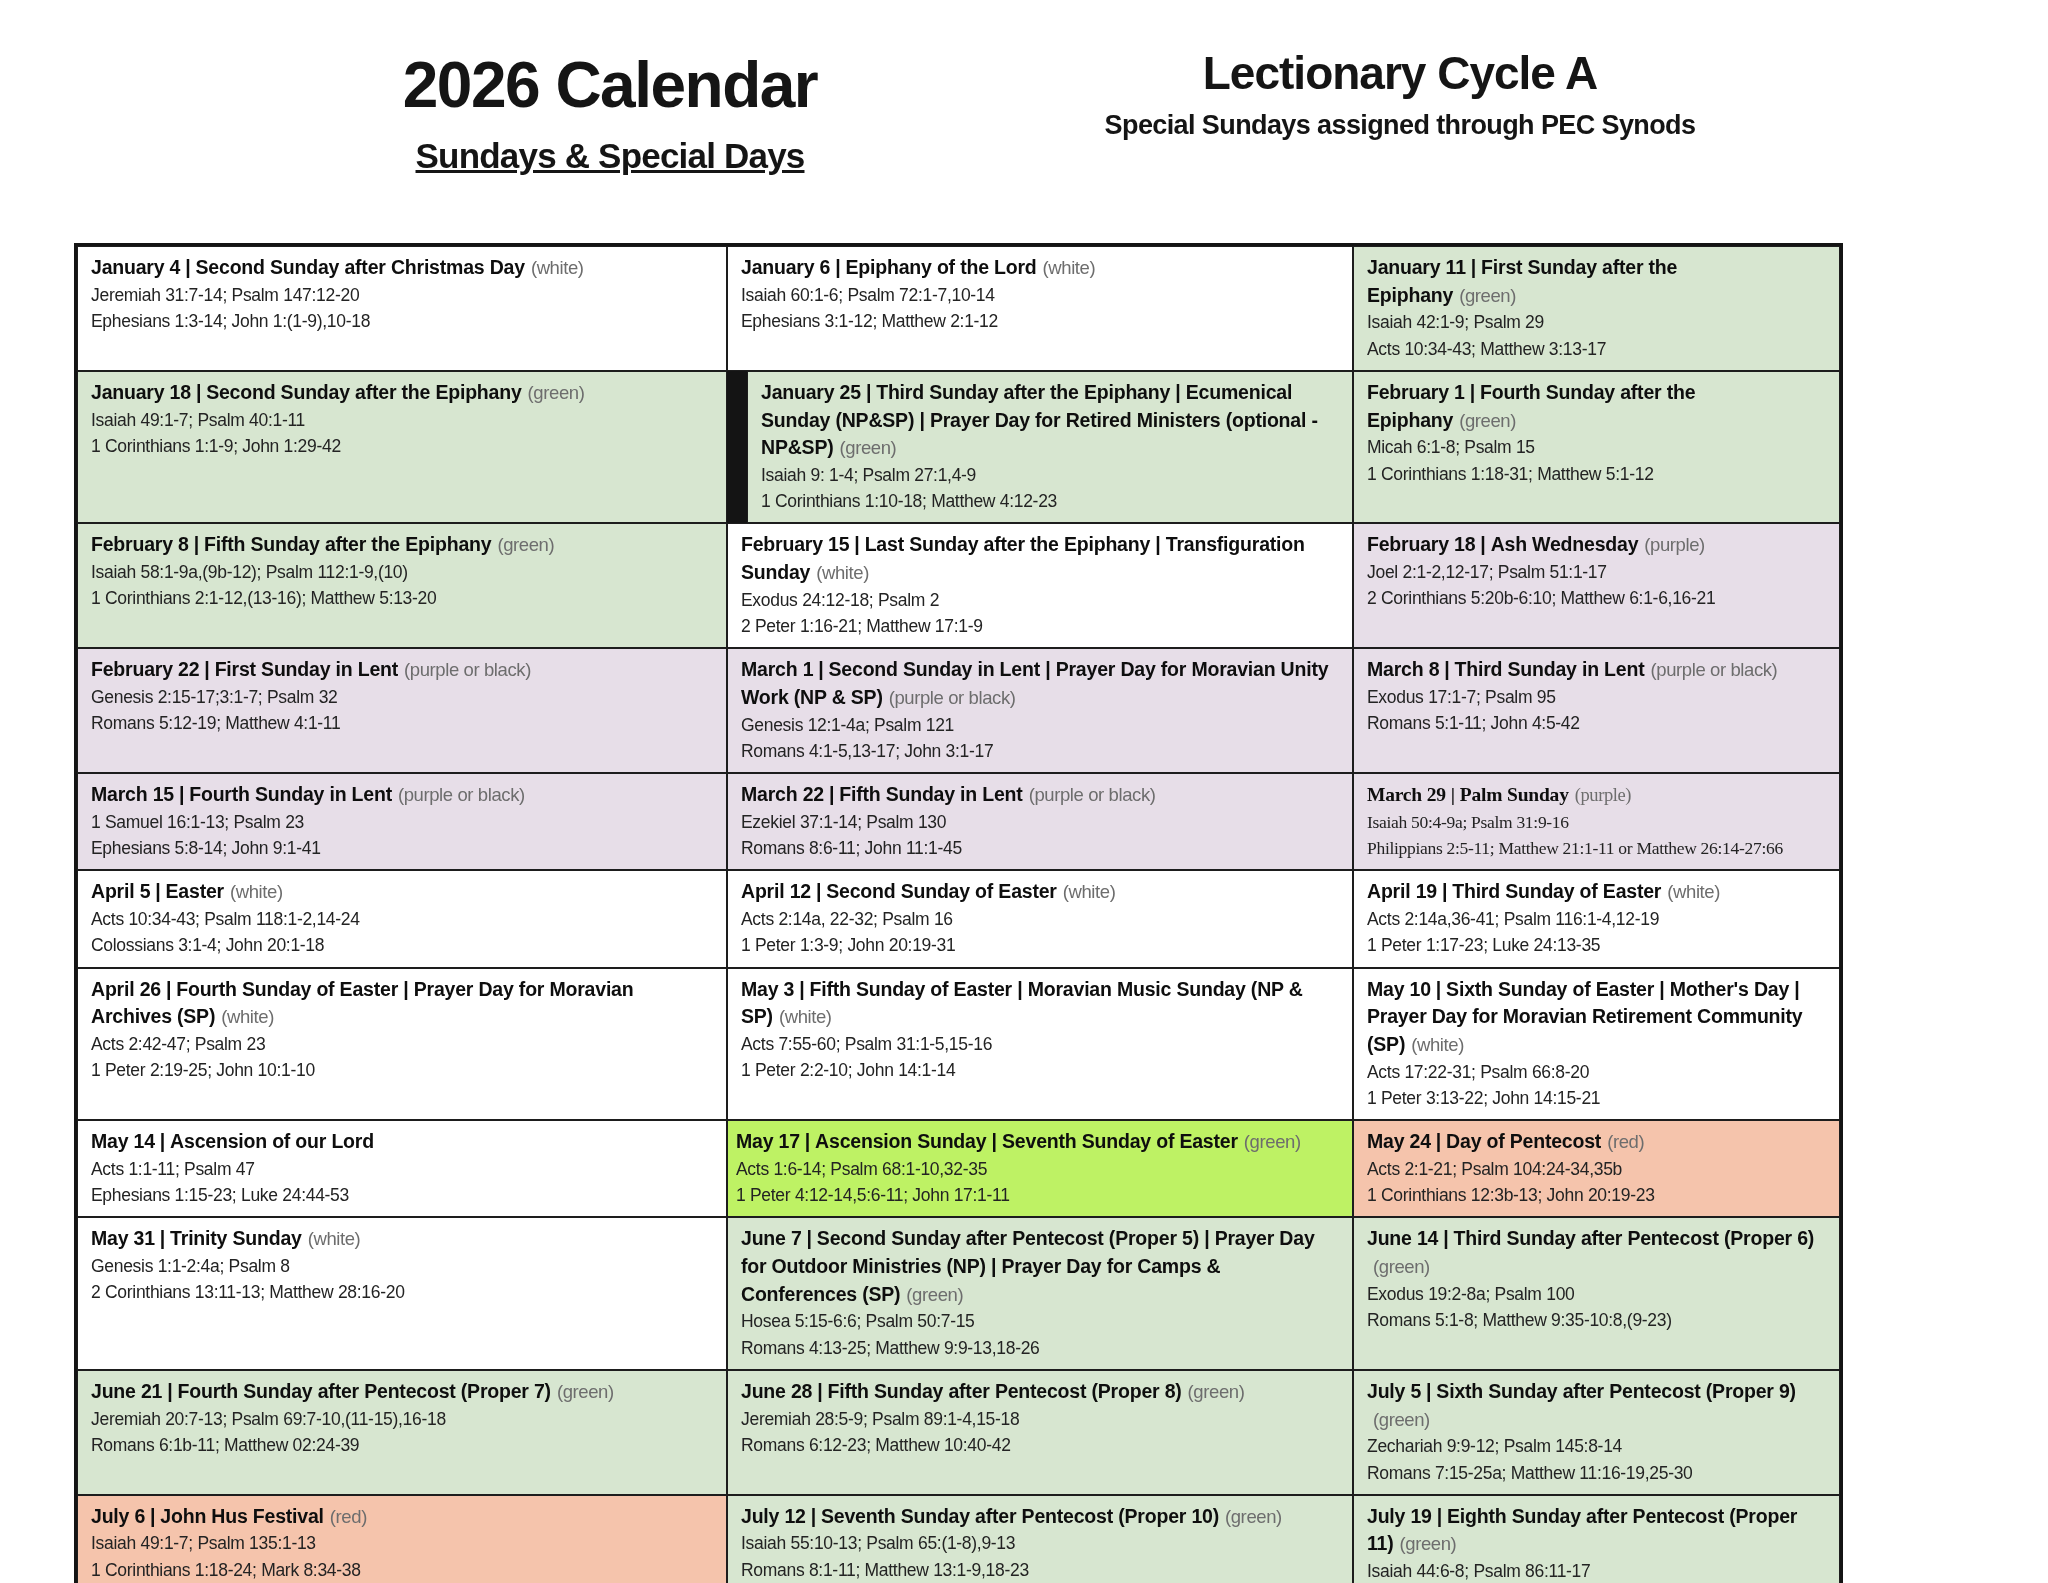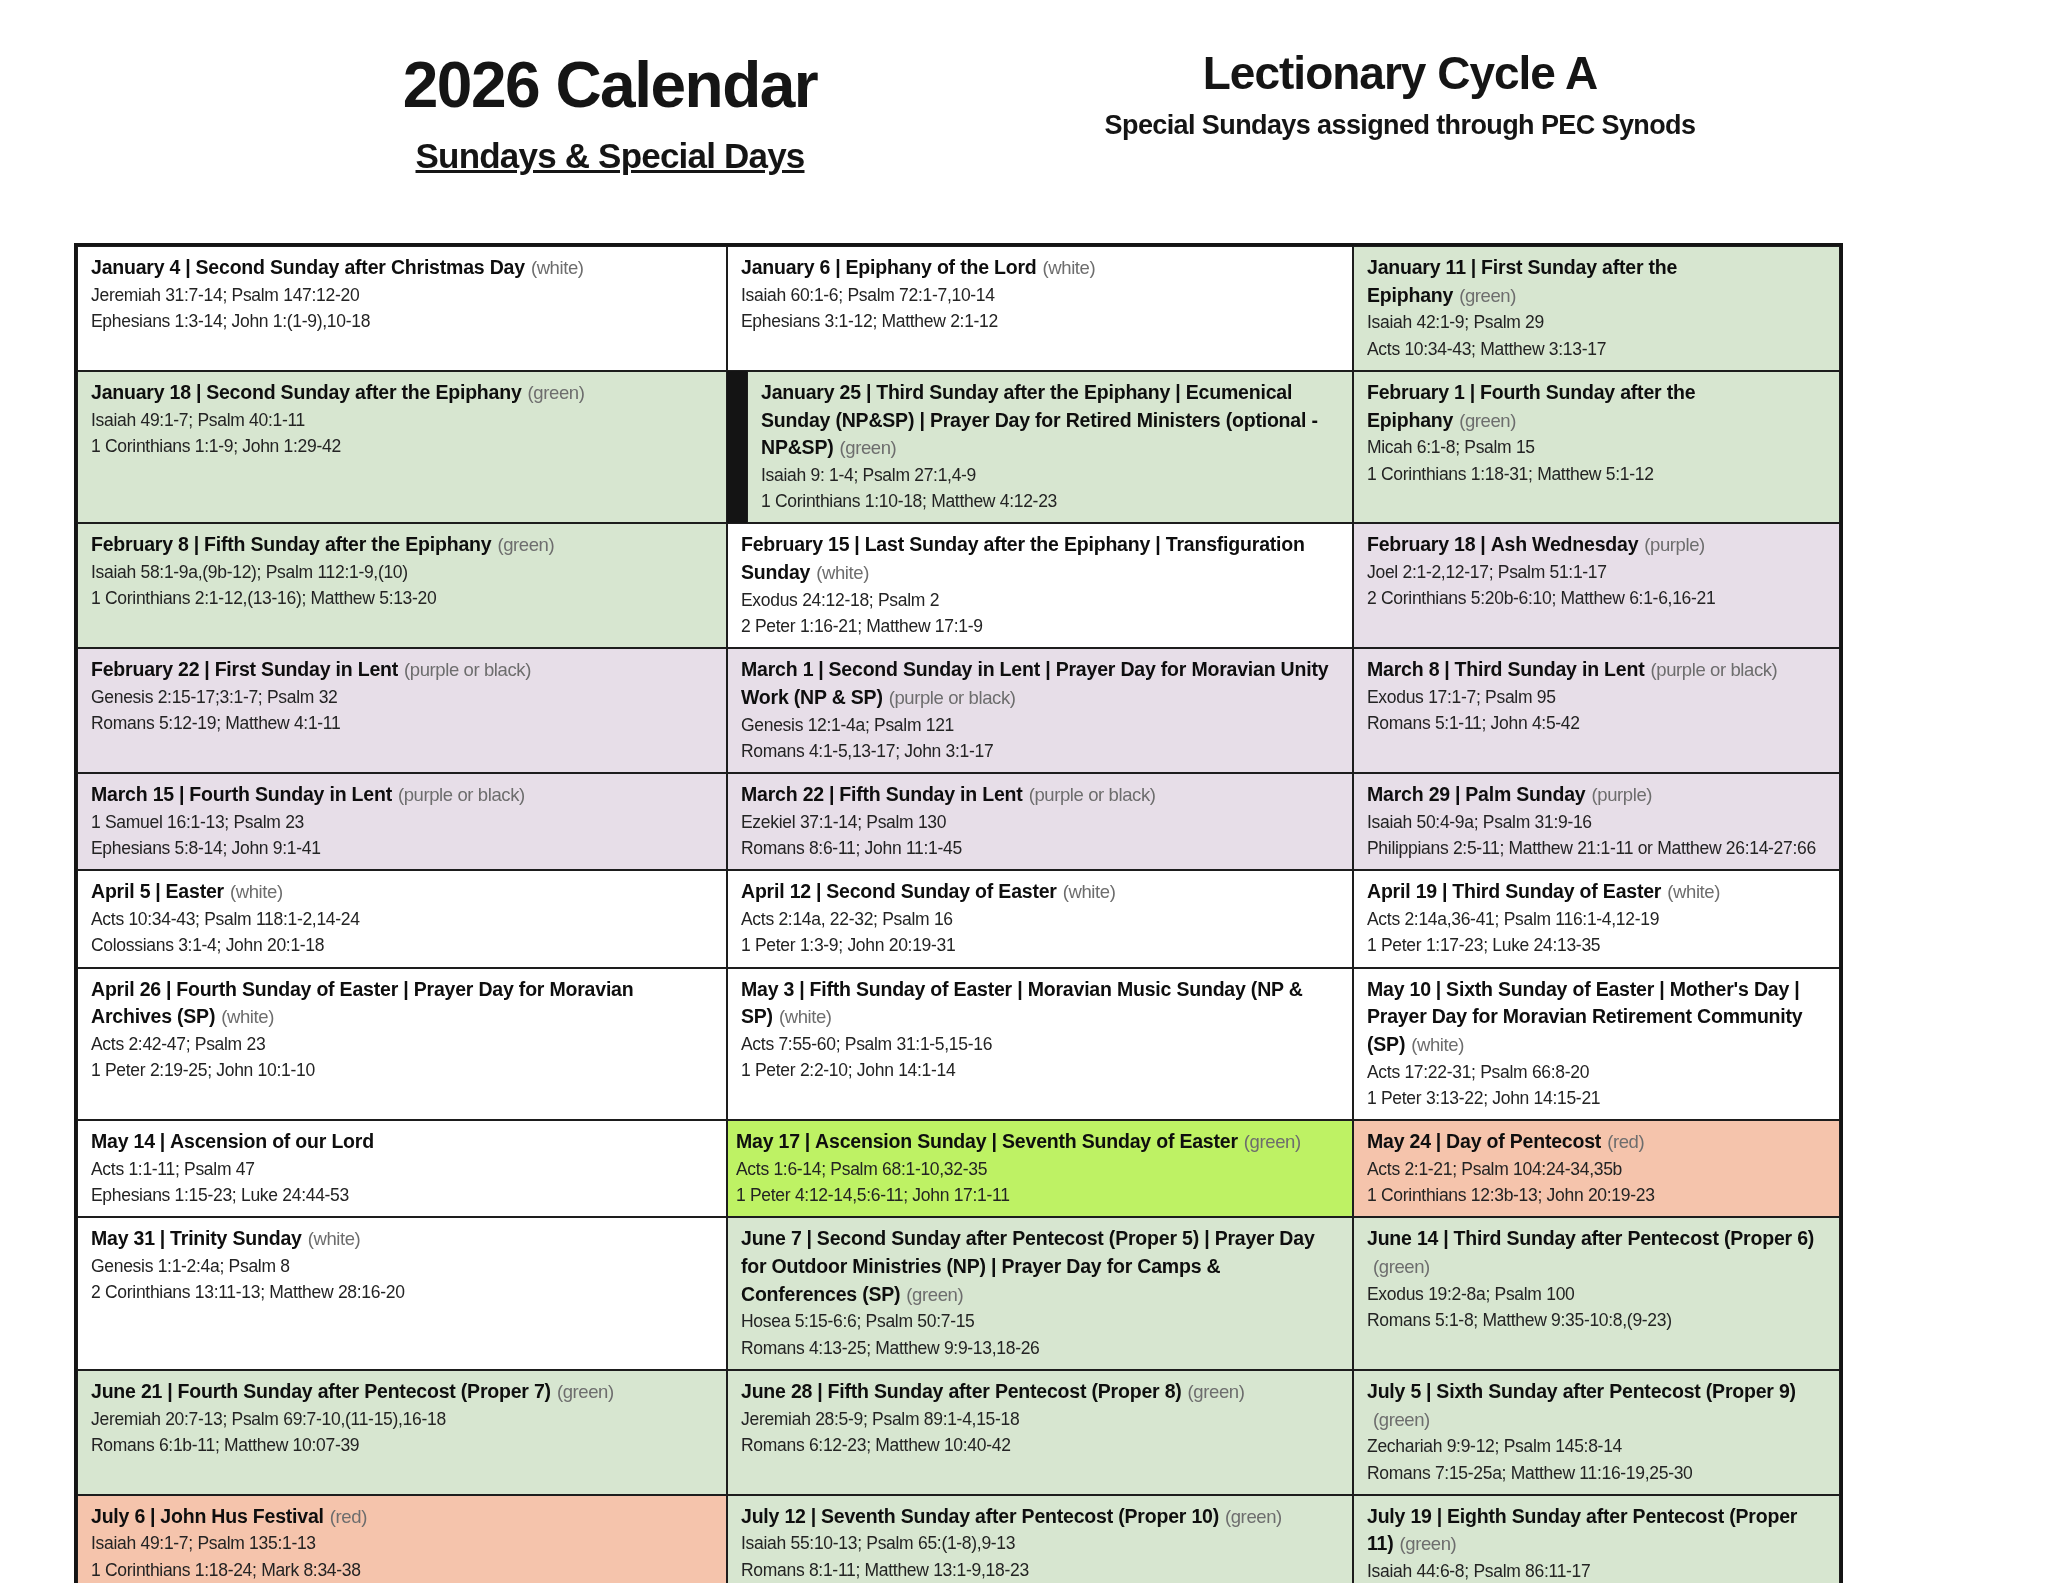--- a/index.html
+++ b/index.html
@@ -154,21 +154,21 @@
       <div class="cell" style="background: rgb(231, 222, 232);">
     <div class="title-line"><span class="date">March 15</span><span class="sep">|</span><span class="title">Fourth Sunday in Lent</span><span class="note" style="margin-left:6px;">(purple or black)</span></div>
     <div class="scripture">1 Samuel 16:1-13; Psalm 23</div>
     <div class="scripture">Ephesians 5:8-14; John 9:1-41</div>
   </div>
       <div class="cell" style="background: rgb(231, 222, 232);">
     <div class="title-line"><span class="date">March 22</span><span class="sep">|</span><span class="title">Fifth Sunday in Lent</span><span class="note" style="margin-left:6px;">(purple or black)</span></div>
     <div class="scripture">Ezekiel 37:1-14; Psalm 130</div>
     <div class="scripture">Romans 8:6-11; John 11:1-45</div>
   </div>
-      <div class="cell" style="background: rgb(231, 222, 232);">
+      <div class="cell" style="background: rgb(231, 222, 232); font-family: Liberation Serif, serif;">
     <div class="title-line"><span class="date">March 29</span><span class="sep">|</span><span class="title">Palm Sunday</span><span class="note" style="margin-left:6px;">(purple)</span></div>
     <div class="scripture">Isaiah 50:4-9a; Psalm 31:9-16</div>
     <div class="scripture">Philippians 2:5-11; Matthew 21:1-11 or Matthew 26:14-27:66</div>
   </div>
     </div>
     <div class="cal-row">
       <div class="cell" style="background: rgb(255, 255, 255);">
     <div class="title-line"><span class="date">April 5</span><span class="sep">|</span><span class="title">Easter</span><span class="note" style="margin-left:6px;">(white)</span></div>
     <div class="scripture">Acts 10:34-43; Psalm 118:1-2,14-24</div>
     <div class="scripture">Colossians 3:1-4; John 20:1-18</div>
@@ -232,21 +232,21 @@
       <div class="cell" style="background: rgb(215, 230, 208);">
     <div class="title-line"><span class="date">June 14</span><span class="sep">|</span><span class="title">Third Sunday after Pentecost (Proper 6)</span><span class="note" style="margin-left:6px;">(green)</span></div>
     <div class="scripture">Exodus 19:2-8a; Psalm 100</div>
     <div class="scripture">Romans 5:1-8; Matthew 9:35-10:8,(9-23)</div>
   </div>
     </div>
     <div class="cal-row">
       <div class="cell" style="background: rgb(215, 230, 208);">
     <div class="title-line"><span class="date">June 21</span><span class="sep">|</span><span class="title">Fourth Sunday after Pentecost (Proper 7)</span><span class="note" style="margin-left:6px;">(green)</span></div>
     <div class="scripture">Jeremiah 20:7-13; Psalm 69:7-10,(11-15),16-18</div>
-    <div class="scripture">Romans 6:1b-11; Matthew 10:07-39</div>
+    <div class="scripture">Romans 6:1b-11; Matthew 02:24-39</div>
   </div>
       <div class="cell" style="background: rgb(215, 230, 208);">
     <div class="title-line"><span class="date">June 28</span><span class="sep">|</span><span class="title">Fifth Sunday after Pentecost (Proper 8)</span><span class="note" style="margin-left:6px;">(green)</span></div>
     <div class="scripture">Jeremiah 28:5-9; Psalm 89:1-4,15-18</div>
     <div class="scripture">Romans 6:12-23; Matthew 10:40-42</div>
   </div>
       <div class="cell" style="background: rgb(215, 230, 208);">
     <div class="title-line"><span class="date">July 5</span><span class="sep">|</span><span class="title">Sixth Sunday after Pentecost (Proper 9)</span><span class="note" style="margin-left:6px;">(green)</span></div>
     <div class="scripture">Zechariah 9:9-12; Psalm 145:8-14</div>
     <div class="scripture">Romans 7:15-25a; Matthew 11:16-19,25-30</div>

